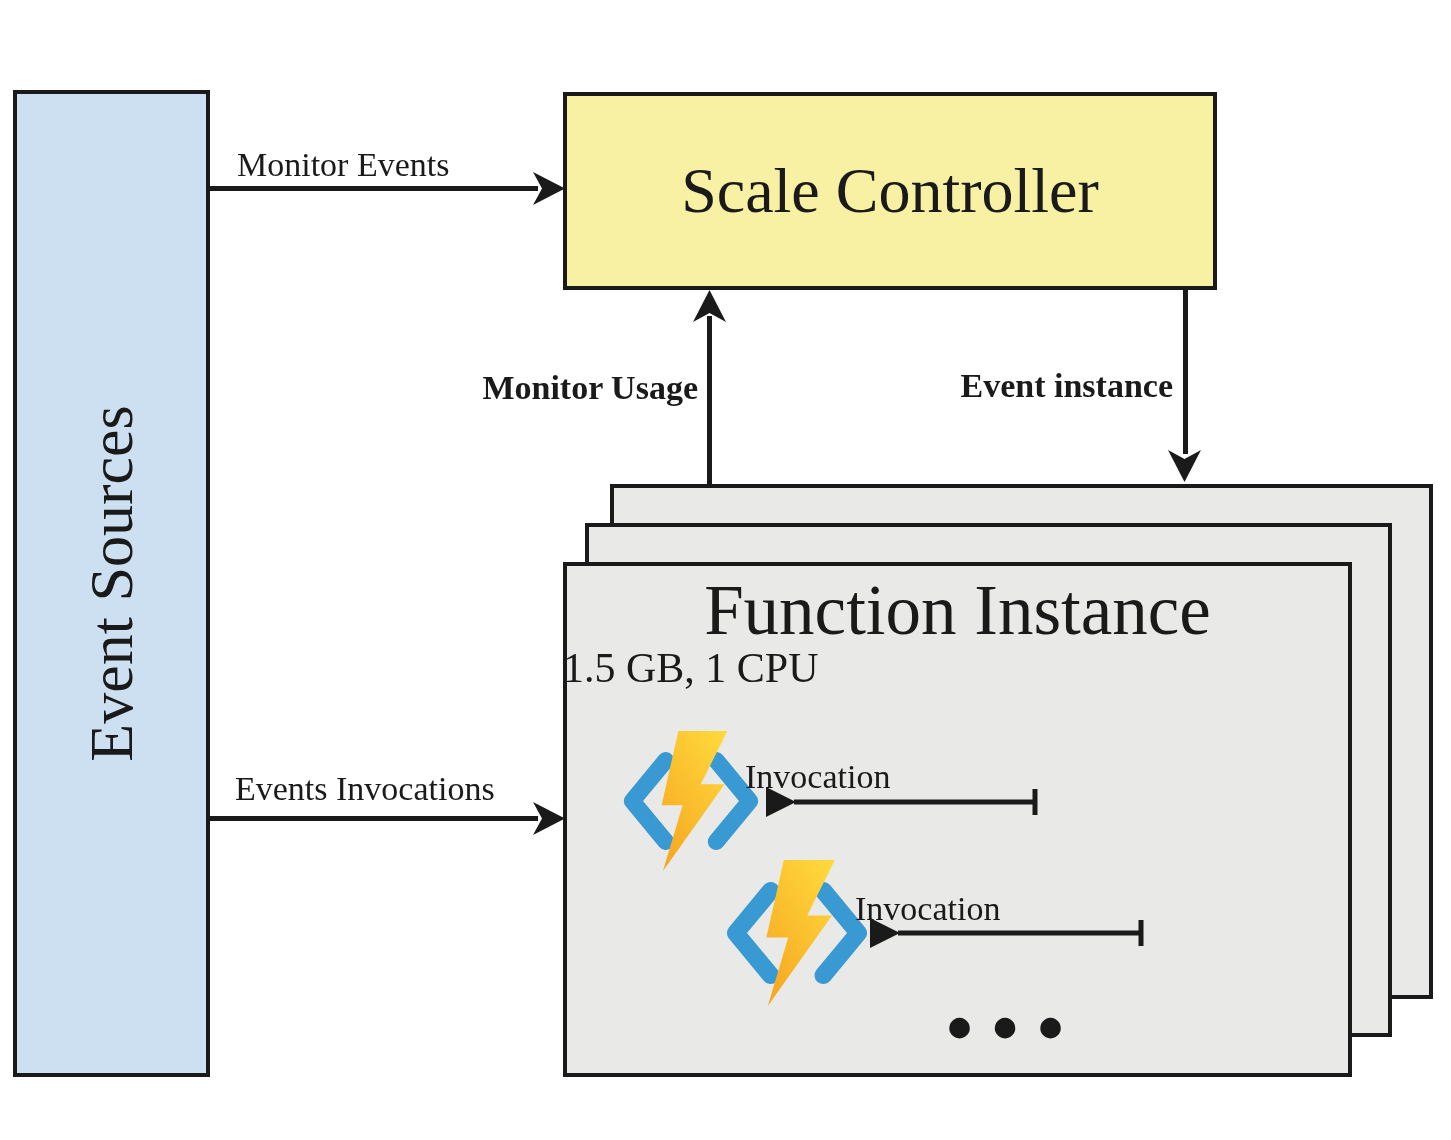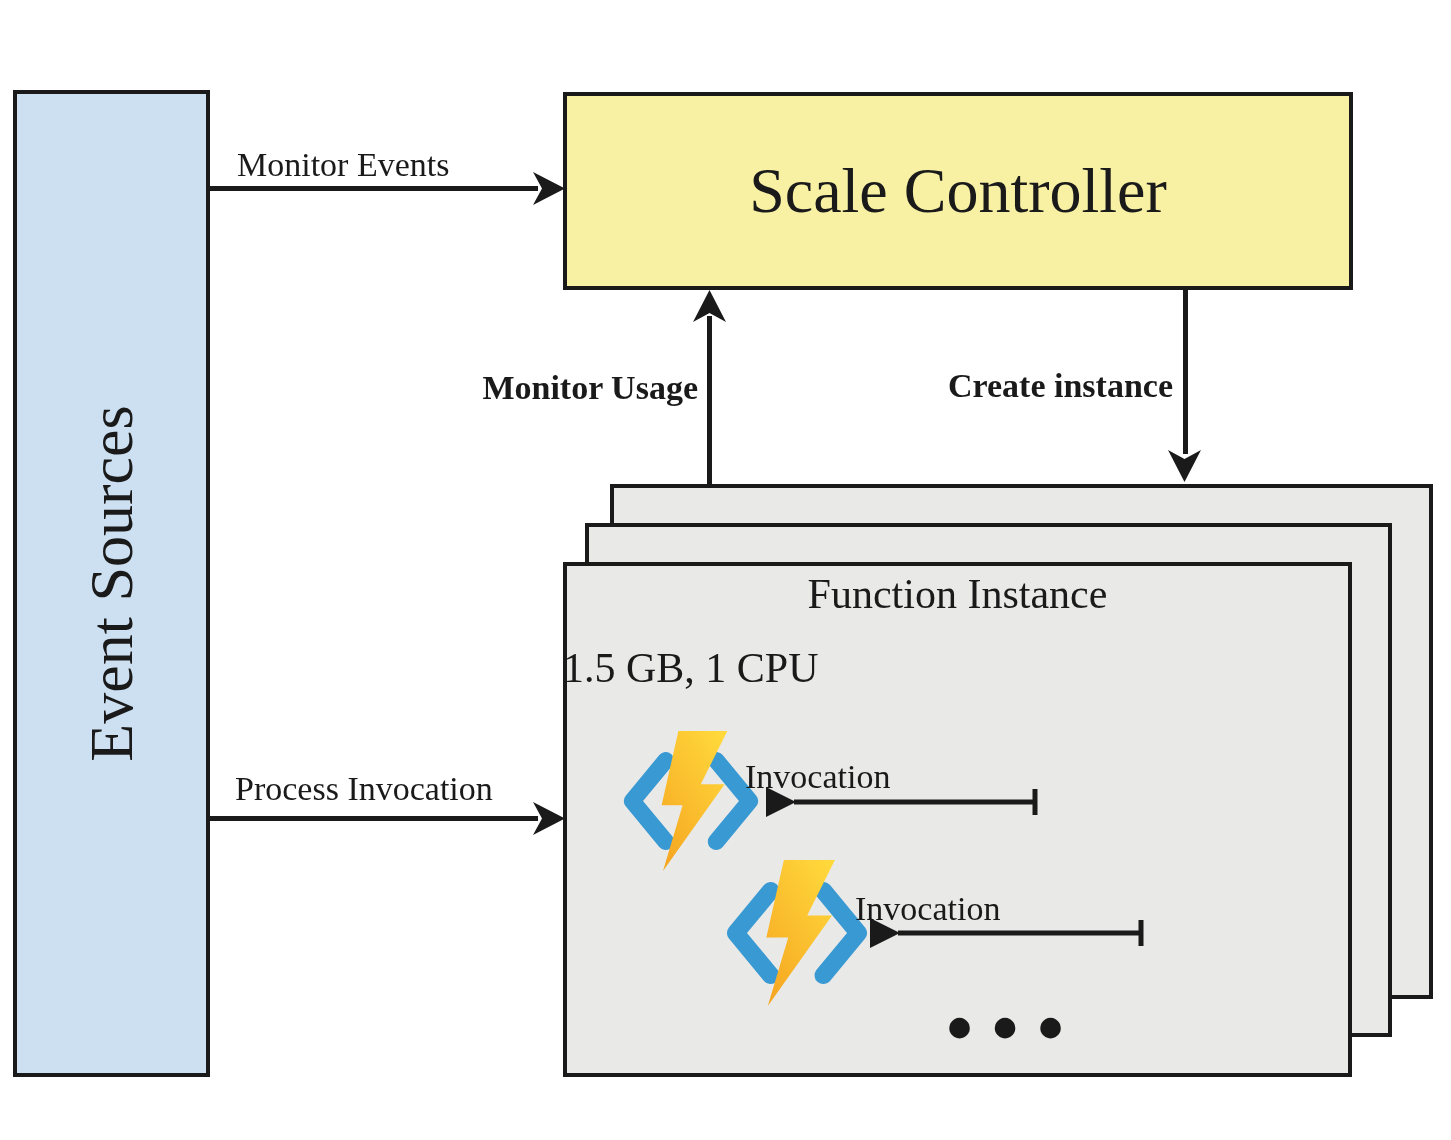--- a/index.html
+++ b/index.html
@@ -25,31 +25,31 @@
     position:absolute;
     border:4px solid var(--border);
     display:flex; align-items:center; justify-content:center;
   }
   .event-sources { left:13px; top:90px; width:197px; height:987px; background:var(--event-sources-fill); }
   .event-sources .vtext {
     transform:rotate(-90deg);
     white-space:nowrap;
     font-size:62px;
   }
-  .scale-controller { left:563px; top:92px; width:790px; height:198px; background:var(--scale-controller-fill); font-size:64px; }
+  .scale-controller { left:563px; top:92px; width:654px; height:198px; background:var(--scale-controller-fill); font-size:64px; }
   .inst-back   { left:610px; top:484px; width:823px; height:515px; background:var(--instance-fill); }
   .inst-middle { left:585px; top:523px; width:807px; height:514px; background:var(--instance-fill); }
   .inst-front  { left:563px; top:562px; width:789px; height:515px; background:var(--instance-fill); }
 
   .lbl { position:absolute; font-size:34px; line-height:1.1; }
   .center { text-align:left; }
   .right { text-align:right; }
   .bold { font-weight:bold; }
 
-  .fi-title { left:563px; top:570px; width:789px; text-align:center; font-size:42px; position:absolute; }
+  .fi-title { left:563px; top:570px; width:789px; text-align:center; font-size:71px; position:absolute; }
   .fi-spec  { left:563px; top:644px; width:789px; text-align:left; font-size:42px; position:absolute; }
 
   .hline { position:absolute; height:5px; background:var(--border); }
   .vline { position:absolute; width:5px;  background:var(--border); }
   .ahsvg { position:absolute; }
   .ah { fill:var(--border); }
 
   .az-icon { position:absolute; }
   .bracket { fill:none; stroke:var(--bracket-blue); stroke-width:12; stroke-linecap:round; stroke-linejoin:round; }
   .bolt { fill:url(#boltGrad); }
@@ -98,33 +98,33 @@
   <div class="hline" style="left:210px; top:186px; width:328px;"></div>
   <svg class="ahsvg" style="left:533px; top:172px;" width="32" height="33" viewBox="0 0 32 33">
     <polygon class="ah" points="32,16.5 0,0 9,16.5 0,33"></polygon>
   </svg>
   <div class="lbl center" style="left:237px; top:146px; width:300px;">Monitor Events</div>
 
   <div class="hline" style="left:210px; top:816px; width:328px;"></div>
   <svg class="ahsvg" style="left:533px; top:802px;" width="32" height="33" viewBox="0 0 32 33">
     <polygon class="ah" points="32,16.5 0,0 9,16.5 0,33"></polygon>
   </svg>
-  <div class="lbl center" style="left:235px; top:770px; width:300px;">Process Invocation</div>
+  <div class="lbl center" style="left:235px; top:770px; width:300px;">Events Invocations</div>
 
   <div class="vline" style="left:707px; top:316px; height:169px;"></div>
   <svg class="ahsvg" style="left:693px; top:290px;" width="33" height="32" viewBox="0 0 33 32">
     <polygon class="ah" points="16.5,0 0,32 16.5,23 33,32"></polygon>
   </svg>
   <div class="lbl right" style="left:400px; top:369px; width:298px;font-weight:bold;">Monitor Usage</div>
 
   <div class="vline" style="left:1183px; top:290px; height:164px;"></div>
   <svg class="ahsvg" style="left:1168px; top:450px;" width="33" height="32" viewBox="0 0 33 32">
     <polygon class="ah" points="16.5,32 0,0 16.5,9 33,0"></polygon>
   </svg>
-  <div class="lbl right bold" style="left:875px; top:367px; width:298px;">Create instance</div>
+  <div class="lbl right bold" style="left:875px; top:367px; width:298px;">Event instance</div>
 
   <svg class="az-icon" style="left:621px; top:731px;" width="140" height="140" viewBox="0 0 100 100">
     <polyline class="bracket" points="32,21 8,50 32,79"></polyline>
     <polyline class="bracket" points="68,21 92,50 68,79"></polyline>
     <polygon class="bolt" points="41,0 76,0 57,38 74,38 30,100 44,53 29,53"></polygon>
   </svg>
   <div class="lbl center" style="left:745px; top:758px; width:260px;">Invocation</div>
   <svg class="timeline" style="left:766px; top:785px;" width="276" height="34" viewBox="0 0 276 34">
     <polygon class="tl-fill" points="0,2 0,32 30,17"></polygon>
     <line class="tl-stroke" x1="28" y1="17" x2="269" y2="17"></line>

